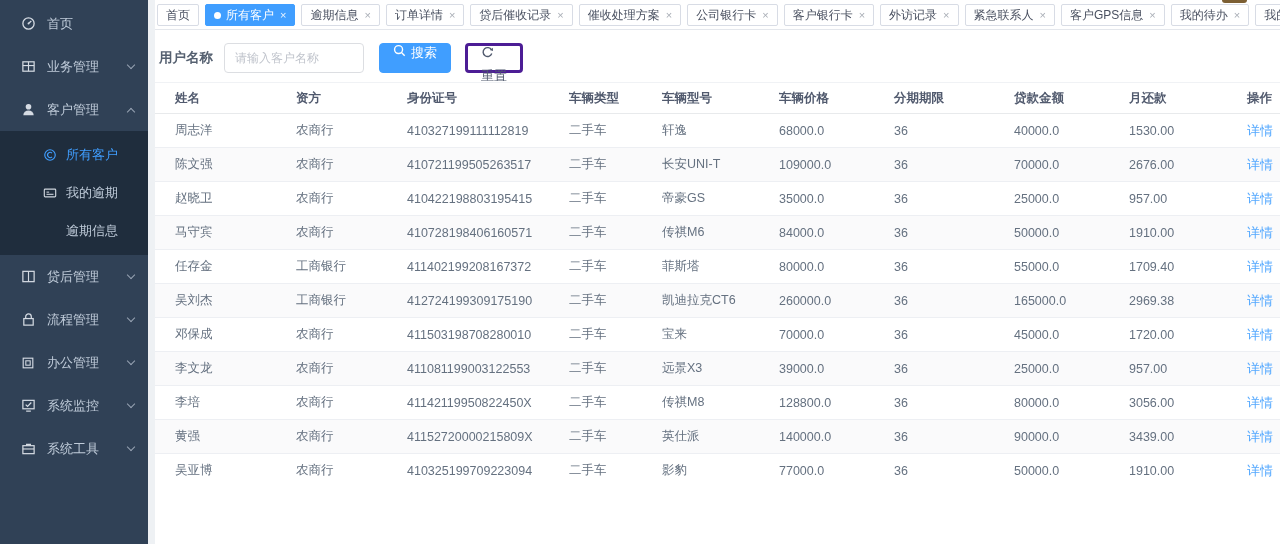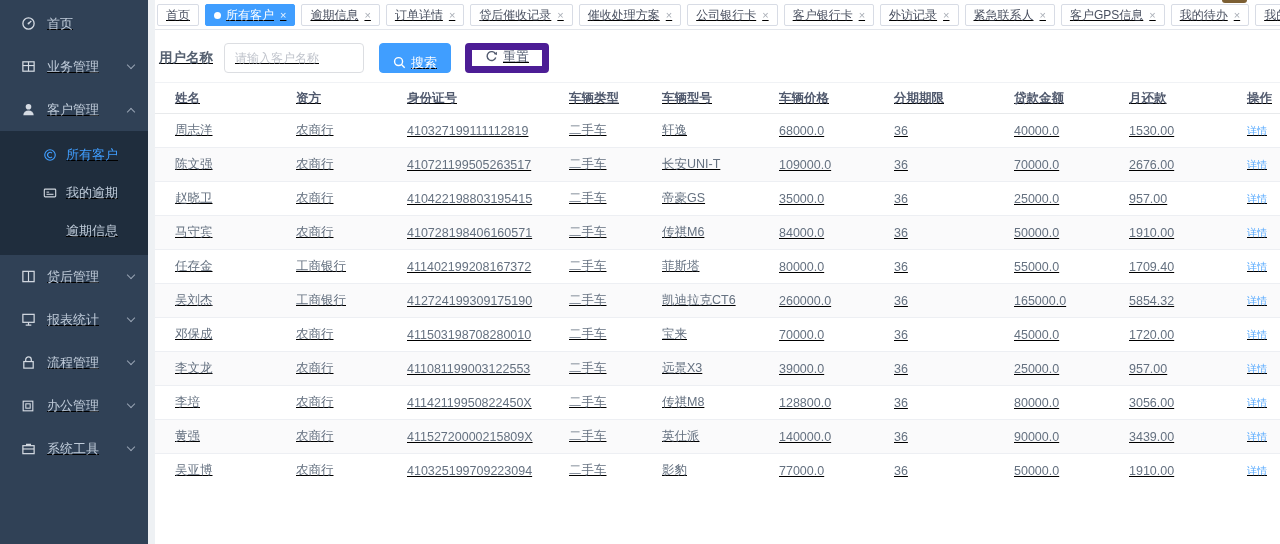--- a/index.html
+++ b/index.html
@@ -1,18 +1,18 @@
 <!DOCTYPE html>
 <html><head>
 <meta charset="utf-8">
 <style>
   * { margin:0; padding:0; box-sizing:border-box; }
   html,body { width:1280px; height:544px; overflow:hidden;
     font-family:"Liberation Sans","DejaVu Sans",sans-serif; background:#fff; }
-  .app { display:flex; width:1280px; height:480px;text-decoration:underline; }
+  .app { display:flex; width:1280px; height:480px; }
 
   
   .sidebar { width:148px; height:544px; background:#304156; flex:0 0 148px; padding-top:2px; }
   .side-item { height:43px; display:flex; align-items:center; padding:0 14px 0 20px;
     color:#bfcbd9; font-size:13px; cursor:pointer; }
   .side-item .ic { width:16px; height:16px; margin-right:11px; flex:0 0 16px;
     display:flex; align-items:center; justify-content:center; color:#d5dbe3; }
   .side-item .ic svg { display:block; }
   .chev { width:6px; height:6px; border-right:1.4px solid #97a3b3; border-bottom:1.4px solid #97a3b3;
     transform:rotate(45deg); margin-left:auto; margin-top:-3px; }
@@ -41,34 +41,34 @@
   .tab.active .close { color:#eaf4ff; }
   .avatar-sliver { position:absolute; top:0; right:33px; width:25px; height:3px;
     background:#7c5f33; border-radius:0 0 3px 3px; }
 
   .search-bar { padding:13px 20px 9px 4px; display:flex; align-items:center; }
   .search-label { font-size:13.5px; font-weight:bold; color:#556070; margin-right:11px; }
   .search-input { width:140px; height:30px; border:1px solid #dcdee2; border-radius:4px;
     padding:0 10px; font-size:12px; color:#4d7c0f; outline:none;
     font-family:"Liberation Sans","DejaVu Sans",sans-serif; }
   .search-input::placeholder { color:#c0c4cc; }
-  .btn { height:30px; border-radius:4px; font-size:13px; display:inline-flex; align-items:flex-end;
+  .btn { height:30px; border-radius:4px; font-size:13px; display:inline-flex; align-items:flex-start;
     gap:5px; padding:0 13px; cursor:pointer;
     font-family:"Liberation Sans","DejaVu Sans",sans-serif; }
   .btn-search { background:#409eff; border:1px solid #409eff; color:#fff; margin-left:15px; }
-  .btn-reset { background:#fff; border:7px solid #4c1d95; color:#515a6e; margin-left:14px; }
+  .btn-reset { background:#fff; border:3px solid #4c1d95; color:#515a6e; margin-left:14px;flex-direction:column; }
 
   table { width:1125px; border-collapse:collapse; table-layout:fixed; }
   th { height:31px; text-align:left; font-size:12.5px; font-weight:bold; color:#515a6e;
     border-top:1px solid #f0f2f5; border-bottom:1px solid #e8eaec; padding:0 4px; overflow:hidden;margin-left:14px; }
   td { height:34px; font-size:12.5px; color:#657180; border-bottom:1px solid #edeff3;
     padding:0 4px; overflow:hidden; white-space:nowrap; }
   th:first-child, td:first-child { padding-left:20px; }
   tbody tr:nth-child(even) td { background:#fafafb; }
-  .link { color:#53a8ff; cursor:pointer; text-decoration:none; font-size:10px; }
+  .link { color:#53a8ff; cursor:pointer; text-decoration:none; font-size:13px; }
 </style>
 </head>
 <body>
 
 <div class="app">
 
   <nav class="sidebar">
     <div id="sidebar-menu">
         <div class="side-item">
           <span class="ic">
@@ -131,46 +131,46 @@
               <rect x="2" y="2.5" width="12" height="11" fill="none" stroke="currentColor" stroke-width="1.3"></rect>
               <line x1="8" y1="2.5" x2="8" y2="13.5" stroke="currentColor" stroke-width="1.2"></line>
             </svg>
           </span>
           <span>贷后管理</span>
           <span class="chev"></span>
         </div>
         <div class="side-item">
           <span class="ic">
             <svg width="15" height="15" viewBox="0 0 16 16">
-              <rect x="2" y="2.5" width="12" height="8.5" fill="none" stroke="currentColor" stroke-width="1.3"></rect>
-              <line x1="5" y1="14" x2="11" y2="14" stroke="currentColor" stroke-width="1.3"></line>
-              <line x1="8" y1="11" x2="8" y2="14" stroke="currentColor" stroke-width="1.2"></line>
-            </svg>
-          </span>
-          <span>报表统计</span>
-          <span class="chev"></span>
-        </div>
-        <div class="side-item">
-          <span class="ic">
-            <svg width="15" height="15" viewBox="0 0 16 16">
               <rect x="3" y="7" width="10" height="7" fill="none" stroke="currentColor" stroke-width="1.3"></rect>
               <path d="M5 7 V5 a3 3 0 0 1 6 0 V7" fill="none" stroke="currentColor" stroke-width="1.3"></path>
             </svg>
           </span>
           <span>流程管理</span>
           <span class="chev"></span>
         </div>
         <div class="side-item">
           <span class="ic">
             <svg width="14" height="14" viewBox="0 0 16 16">
               <rect x="2.5" y="2.5" width="11" height="11" fill="none" stroke="currentColor" stroke-width="1.3"></rect>
               <rect x="5.5" y="5.5" width="5" height="5" fill="none" stroke="currentColor" stroke-width="1.2"></rect>
             </svg>
           </span>
           <span>办公管理</span>
+          <span class="chev"></span>
+        </div>
+        <div class="side-item">
+          <span class="ic">
+            <svg width="15" height="15" viewBox="0 0 16 16">
+              <rect x="2" y="2.5" width="12" height="9" fill="none" stroke="currentColor" stroke-width="1.3"></rect>
+              <polyline points="5,7 7,9 11,4.8" fill="none" stroke="currentColor" stroke-width="1.3"></polyline>
+              <line x1="5.5" y1="14" x2="10.5" y2="14" stroke="currentColor" stroke-width="1.3"></line>
+            </svg>
+          </span>
+          <span>系统监控</span>
           <span class="chev"></span>
         </div>
         <div class="side-item">
           <span class="ic">
             <svg width="15" height="15" viewBox="0 0 16 16">
               <rect x="2" y="5" width="12" height="8.5" fill="none" stroke="currentColor" stroke-width="1.3"></rect>
               <path d="M6 5 V3.5 h4 V5" fill="none" stroke="currentColor" stroke-width="1.3"></path>
               <line x1="2" y1="8.5" x2="14" y2="8.5" stroke="currentColor" stroke-width="1.2"></line>
             </svg>
           </span>
@@ -347,21 +347,21 @@
           </tr>
           <tr>
             <td>吴刘杰</td>
             <td>工商银行</td>
             <td>412724199309175190</td>
             <td>二手车</td>
             <td>凯迪拉克CT6</td>
             <td>260000.0</td>
             <td>36</td>
             <td>165000.0</td>
-            <td>5854.32</td>
+            <td>2969.38</td>
             <td><a class="link">详情</a></td>
           </tr>
           <tr>
             <td>邓保成</td>
             <td>农商行</td>
             <td>411503198708280010</td>
             <td>二手车</td>
             <td>宝来</td>
             <td>70000.0</td>
             <td>36</td>

